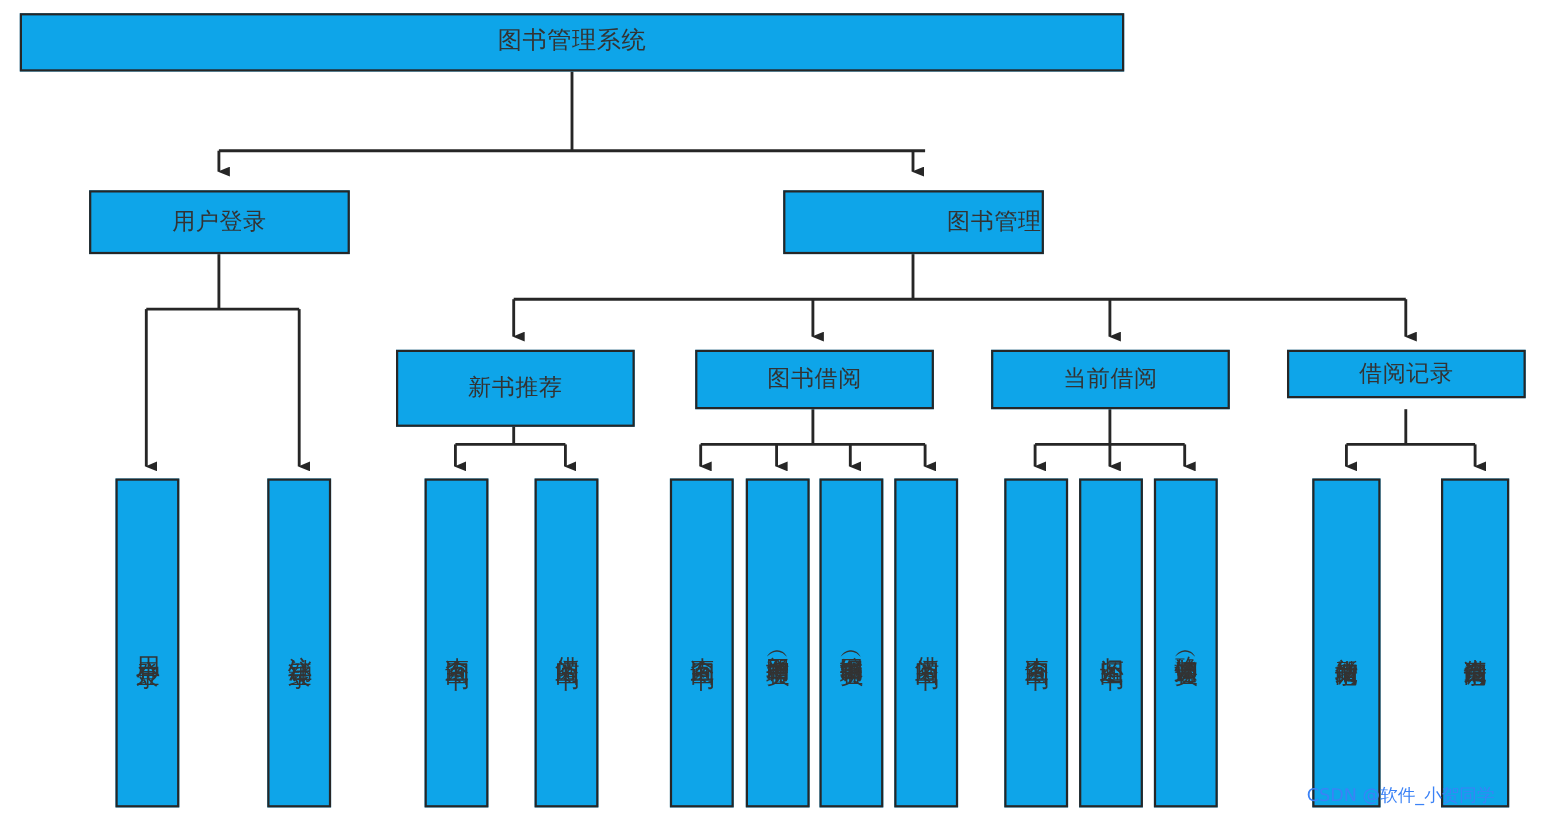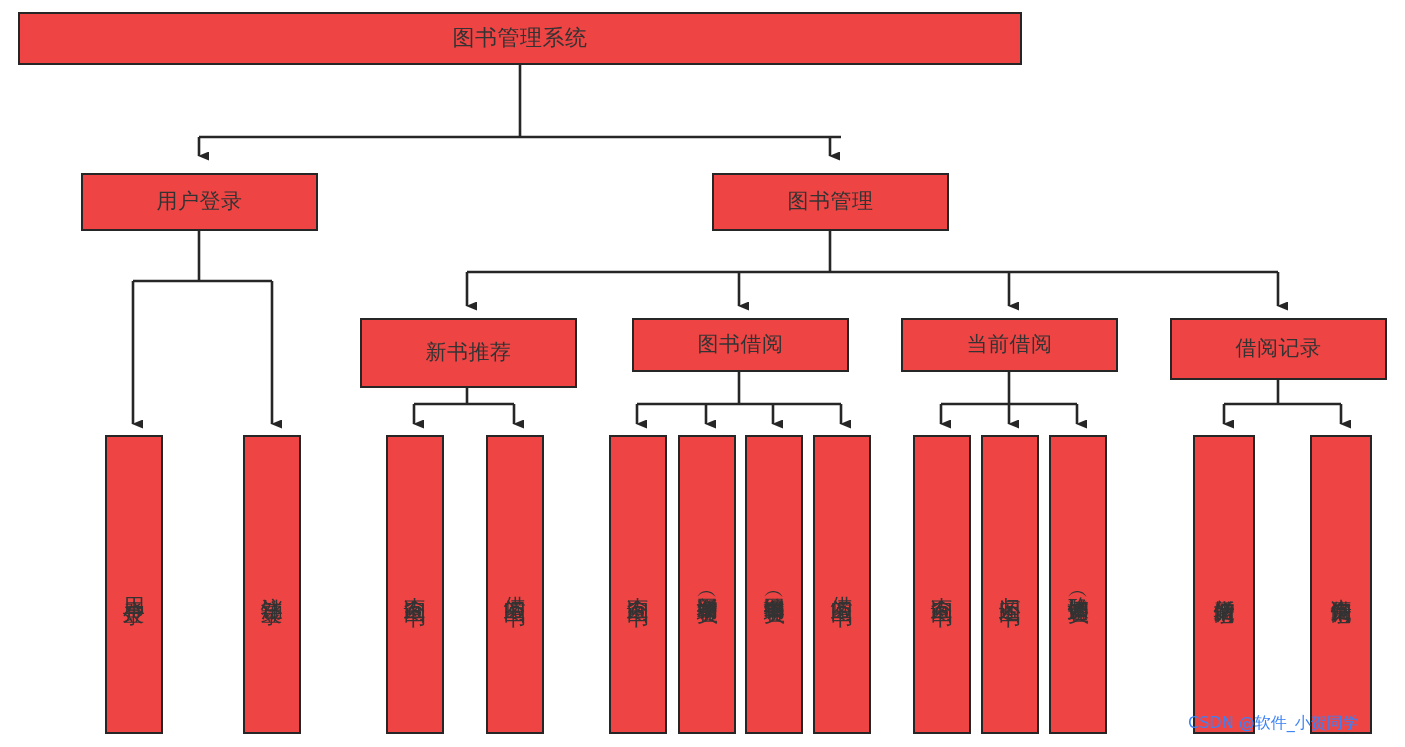--- a/index.html
+++ b/index.html
@@ -24,21 +24,21 @@
     left: 0;
     top: 0;
     width: 1405px;
     height: 747px;
     pointer-events: none;
   }
   .node {
     position: absolute;
     box-sizing: border-box;
     border: 2.5px solid #262626;
-    background: #ef4444;
+    background: #0ea5e9;
     display: flex;
     align-items: center;
     justify-content: center;
     text-align: center;
   }
   .node .label {
     color: #333333;
     letter-spacing: 0.5px;
   }
   
@@ -133,34 +133,34 @@
     </g>
   </svg>
 
   <div class="node horiz root" style="left:18px; top:12px; width:1004px; height:53px;">
     <span class="label">图书管理系统</span>
   </div>
 
   <div class="node horiz" style="left:81px; top:173px; width:237px; height:58px;">
     <span class="label">用户登录</span>
   </div>
-  <div class="node horiz" style="left:712px; top:173px; width:237px; height:58px;">
+  <div class="node horiz" style="left:712px; top:173px; width:237px; height:58px;justify-content:flex-end;">
     <span class="label">图书管理</span>
   </div>
 
   <div class="node horiz" style="left:360px; top:318px; width:217px; height:70px;">
     <span class="label">新书推荐</span>
   </div>
   <div class="node horiz" style="left:632px; top:318px; width:217px; height:54px;">
     <span class="label">图书借阅</span>
   </div>
   <div class="node horiz" style="left:901px; top:318px; width:217px; height:54px;">
     <span class="label">当前借阅</span>
   </div>
-  <div class="node horiz" style="left:1170px; top:318px; width:217px; height:62px;justify-content:center;">
+  <div class="node horiz" style="left:1170px; top:318px; width:217px; height:44px;justify-content:center;">
     <span class="label">借阅记录</span>
   </div>
 
   <div class="node vert" style="left:105px; top:435px; width:58px; height:299px;">
     <span class="label">用户登录</span>
   </div>
   <div class="node vert" style="left:243px; top:435px; width:58px; height:299px;">
     <span class="label">注销登录</span>
   </div>
 

